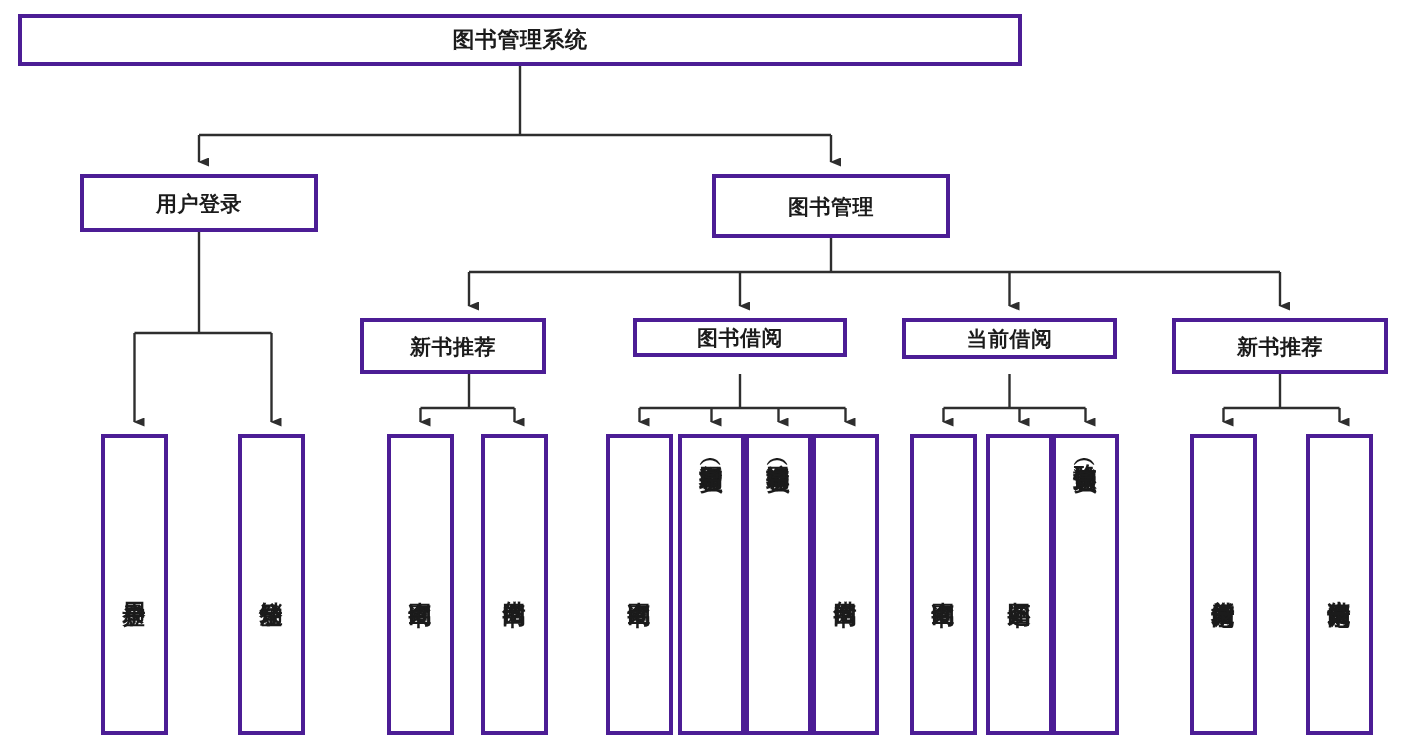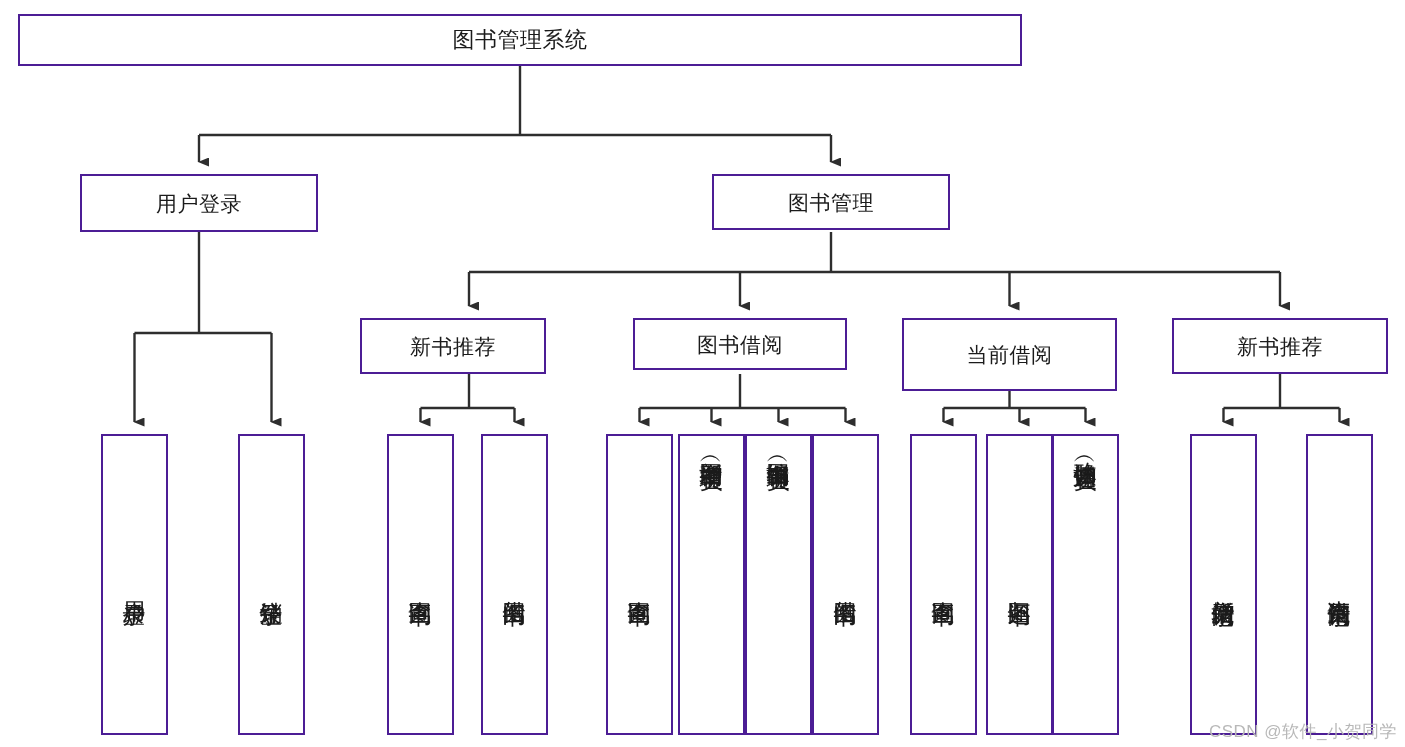--- a/index.html
+++ b/index.html
@@ -24,25 +24,26 @@
     left: 0;
     top: 0;
     width: 1405px;
     height: 747px;
     pointer-events: none;
   }
   .node {
     position: absolute;
     box-sizing: border-box;
     background: #ffffff;
-    border: 2px solid #4c1d95;
+    border: 4px solid #4c1d95;
     display: flex;
     align-items: center;
     justify-content: center;
     color: #1b1b1b;
+    font-weight: bold;
   }
   .node .label {
     display: block;
     text-align: center;
     line-height: 1.0;
   }
   
   .node.horiz .label {
     writing-mode: horizontal-tb;
     font-size: 21px;
@@ -126,30 +127,30 @@
         <path d="M 1339.5 408 L 1339.5 422" marker-end="url(#arrowhead)"></path>
       </g>
   </svg>
   <div id="nodes-layer">
       <div class="node horiz root" style="left: 18px; top: 14px; width: 1004px; height: 52px;">
         <span class="label">图书管理系统</span>
       </div>
       <div class="node horiz" style="left: 80px; top: 174px; width: 238px; height: 58px;">
         <span class="label">用户登录</span>
       </div>
-      <div class="node horiz" style="left: 712px; top: 174px; width: 238px; height: 56px;">
+      <div class="node horiz" style="left: 712px; top: 174px; width: 238px; height: 64px;">
         <span class="label">图书管理</span>
       </div>
       <div class="node horiz" style="left: 360px; top: 318px; width: 186px; height: 56px;">
         <span class="label">新书推荐</span>
       </div>
-      <div class="node horiz" style="left: 633px; top: 318px; width: 214px; height: 52px;">
+      <div class="node horiz" style="left: 633px; top: 318px; width: 214px; height: 39px;">
         <span class="label">图书借阅</span>
       </div>
-      <div class="node horiz" style="left: 902px; top: 318px; width: 215px; height: 73px;">
+      <div class="node horiz" style="left: 902px; top: 318px; width: 215px; height: 41px;">
         <span class="label">当前借阅</span>
       </div>
       <div class="node horiz" style="left: 1172px; top: 318px; width: 216px; height: 56px;">
         <span class="label">新书推荐</span>
       </div>
       <div class="node vert centered" style="left: 101px; top: 434px; width: 67px; height: 301px;">
         <span class="label">用户登录</span>
       </div>
       <div class="node vert centered" style="left: 238px; top: 434px; width: 67px; height: 301px;">
         <span class="label">注销登录</span>
@@ -181,14 +182,13 @@
       <div class="node vert" style="left: 1052px; top: 434px; width: 67px; height: 301px;">
         <span class="label">确认归还（管理员）</span>
       </div>
       <div class="node vert centered" style="left: 1190px; top: 434px; width: 67px; height: 301px;">
         <span class="label">新增借阅记录</span>
       </div>
       <div class="node vert centered" style="left: 1306px; top: 434px; width: 67px; height: 301px;">
         <span class="label">查询借阅记录</span>
       </div>
     </div>
-  <div id="watermark">CSDN @软件_小贺同学</div>
 </div>
 
 </body></html>

